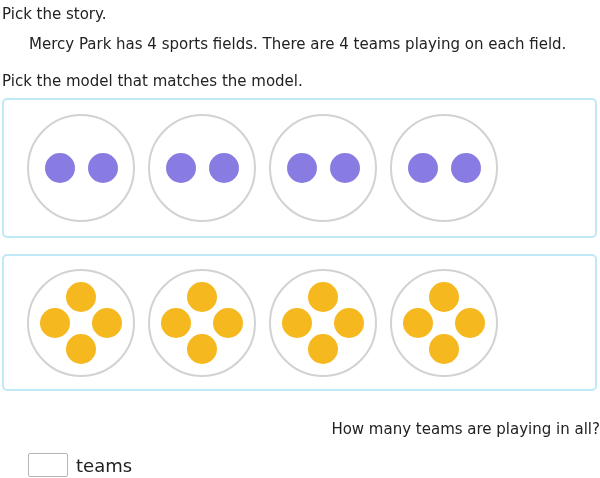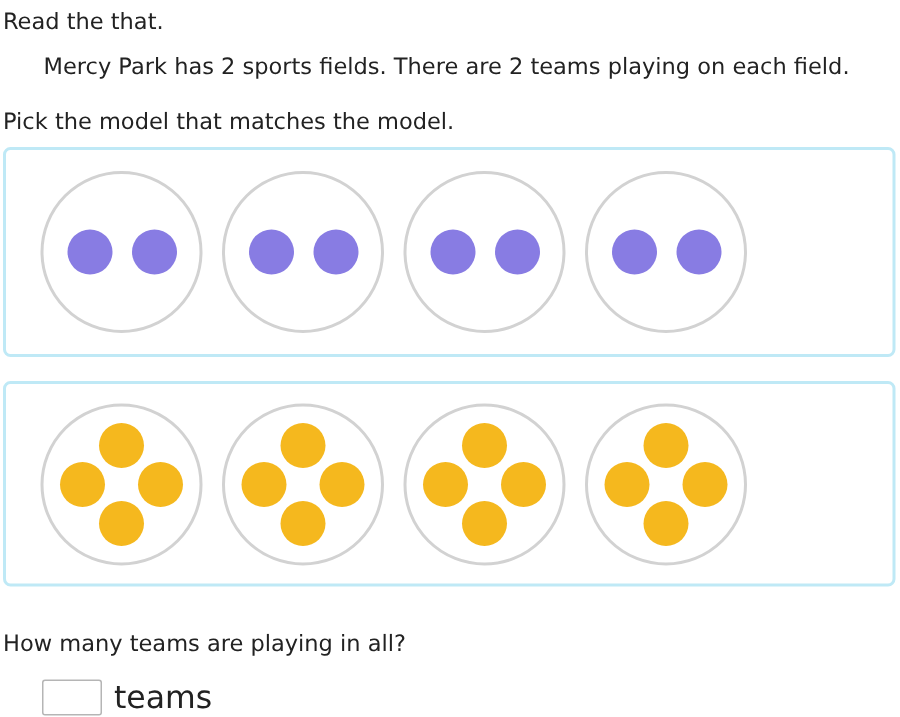--- a/index.html
+++ b/index.html
@@ -10,21 +10,21 @@
     height: 478px;
     background: #ffffff;
     font-family: "DejaVu Sans", "Liberation Sans", sans-serif;
     color: #222222;
     overflow: hidden;
   }
   p { margin: 0; font-size: 15px; line-height: 18px; }
   .read-story   { margin: 5px 0 0 2px; }
   .story-text   { margin: 12px 0 0 29px; }
   .pick-model   { margin: 19px 0 0 2px; }
-  .question     { margin: 29px 0 0 2px; }
+  .question     { margin: 29px 0 0 2px; text-align: right; }
 
   .option-box {
     width: 595px;
     border: 2px solid var(--option-border, #bfe9f6);
     border-radius: 5px;
     background: #ffffff;
     display: flex;
     align-items: center;
     padding-left: 23px;
     gap: 13px;
@@ -69,28 +69,28 @@
     height: 24px;
     border: 1px solid #b5b5b5;
     border-radius: 2px;
     font-family: "DejaVu Sans", "Liberation Sans", sans-serif;
     font-size: 15px;
     padding: 2px 4px;
     outline: none;
   }
   .unit-label {
     margin-left: 8px;
-    font-size: 21px;
+    font-size: 18px;
   }
 </style>
 </head>
 <body>
 
-<p class="read-story">Read the that.</p>
-<p class="story-text">Mercy Park has 2 sports fields. There are 2 teams playing on each field.</p>
+<p class="read-story">Pick the story.</p>
+<p class="story-text">Mercy Park has 4 sports fields. There are 4 teams playing on each field.</p>
 <p class="pick-model">Pick the model that matches the model.</p>
 
 <div class="option-box first">
     <div class="group-circle row-arrange">
       <div class="dot" style="background: rgb(136, 124, 227);"></div>
       <div class="dot" style="background: rgb(136, 124, 227);"></div>
     </div>
     <div class="group-circle row-arrange">
       <div class="dot" style="background: rgb(136, 124, 227);"></div>
       <div class="dot" style="background: rgb(136, 124, 227);"></div>

